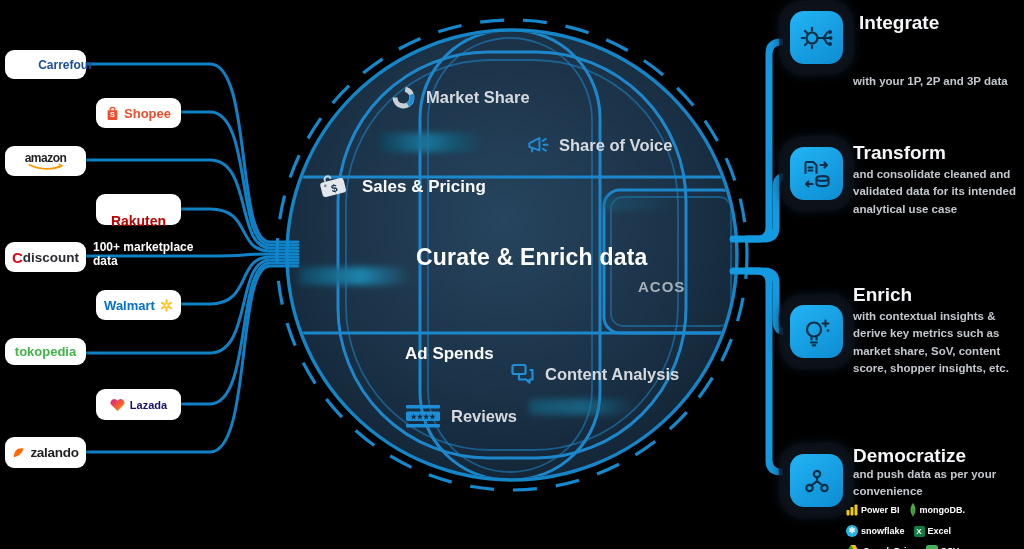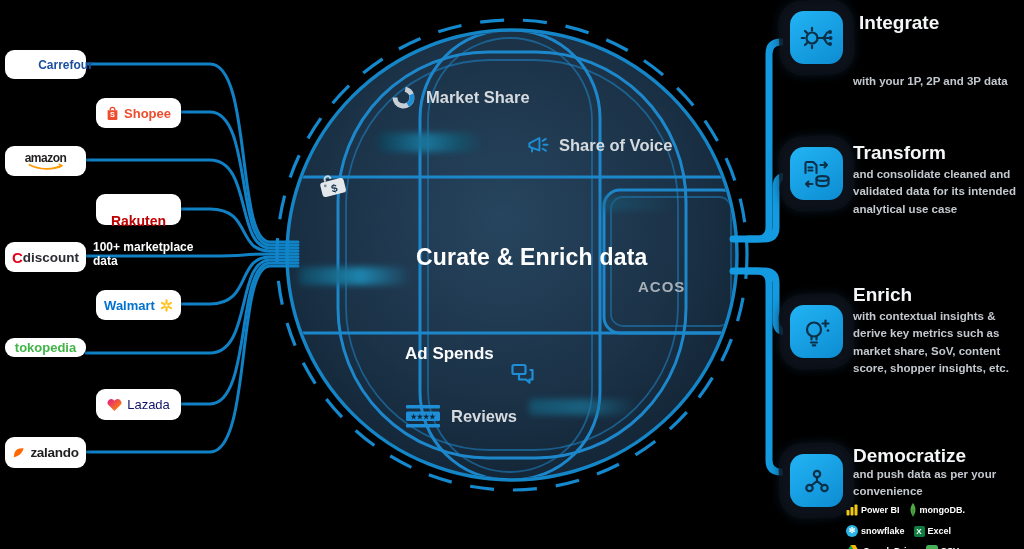--- a/index.html
+++ b/index.html
@@ -139,36 +139,36 @@
 
 <div class="pill" style="left:96px;top:290px;width:85px;height:30px;">
   <span style="font-size:13px;font-weight:800;color:#0071ce;">Walmart</span>
   <svg width="13" height="13" viewBox="0 0 14 14">
     <g stroke="#ffc220" stroke-width="2.4" stroke-linecap="round">
       <path d="M7 1.5v3.2 M7 9.3v3.2 M2.2 4.2l2.8 1.6 M9 8.2l2.8 1.6 M2.2 9.8l2.8-1.6 M9 5.8l2.8-1.6"></path>
     </g>
   </svg>
 </div>
 
-<div class="pill" style="left:5px;top:338px;width:81px;height:19px;">
+<div class="pill" style="left:5px;top:338px;width:81px;height:27px;">
   <span style="font-size:13px;font-weight:800;color:#42b549;">tokopedia</span>
 </div>
 
 <div class="pill" style="left:96px;top:389px;width:85px;height:31px;">
   <svg width="15" height="14" viewBox="0 0 16 15">
     <defs>
         <linearGradient id="lazGrad" x1="0" y1="0" x2="1" y2="1">
       <stop offset="0%" stop-color="#e5158c"></stop>
           <stop offset="60%" stop-color="#f3652c"></stop>
           <stop offset="100%" stop-color="#f9a51a"></stop>
     </linearGradient>
       </defs>
     <path d="M8 14 1.6 7.6a3.9 3.9 0 0 1 5.5-5.5L8 3l.9-.9a3.9 3.9 0 0 1 5.5 5.5Z" fill="url(#lazGrad)"></path>
   </svg>
-  <span style="font-size:13px;font-weight:400;color:#131268;">Lazada</span>
+  <span style="font-size:11px;font-weight:700;color:#131268;">Lazada</span>
 </div>
 
 <div class="pill" style="left:5px;top:437px;width:81px;height:31px;">
   <svg width="13" height="13" viewBox="0 0 14 14">
     <path d="M2 12C2 5 6 1.5 12.5 2.5 11 8 7.5 11 2 12Z" fill="#ff6900"></path>
   </svg>
   <span style="font-size:13.5px;font-weight:700;color:#1f1f1f;letter-spacing:-.3px;">zalando</span>
 </div>
 
 <div class="note">
@@ -197,37 +197,39 @@
 
 <div class="glabel bold" style="left:316px;top:172px;gap:12px;">
   <svg width="34" height="30" viewBox="0 0 34 30">
     <g transform="rotate(-14 17 15)">
       <path d="M11 8c-2.5-5 6-7 5.5-1.5" fill="none" stroke="#cfd6dc" stroke-width="2"></path>
       <rect x="5" y="8" width="24" height="15" rx="3" fill="#e3e8ec"></rect>
       <circle cx="9.8" cy="12" r="1.4" fill="#7d8c98"></circle>
       <text x="18" y="20.5" text-anchor="middle" font-size="11" font-weight="bold" fill="#14344d">$</text>
     </g>
   </svg>
+  <span>Sales &amp; Pricing</span>
 </div>
 
 <div class="gtitle" style="left:416px;top:244px;">Curate &amp; Enrich data</div>
 
 <div class="acos" style="left:638px;top:278px;">ACOS</div>
 
 <div class="glabel bold" style="left:361px;top:344px;margin-left:44px;">
   <span>Ad Spends</span>
 </div>
 
 <div class="glabel" style="left:509px;top:361px;">
   <svg width="27" height="27" viewBox="0 0 27 27">
     <g stroke="#1e8ed6" stroke-width="2.2" fill="none" stroke-linejoin="round">
       <rect x="3.5" y="4" width="13" height="9" rx="1.5"></rect>
       <path d="M20.5 9h3v9.5h-3v3.2L17 18.5h-7V13"></path>
     </g>
   </svg>
+  <span>Content Analysis</span>
 </div>
 
 <div class="glabel" style="left:404px;top:403px;">
   <svg width="38" height="27" viewBox="0 0 38 27">
     <rect x="2" y="2" width="34" height="3.4" rx="1" fill="#1e8ed6"></rect>
     <rect x="2" y="8.4" width="34" height="9.6" rx="1.5" fill="#1e8ed6"></rect>
     <rect x="2" y="21" width="34" height="3.4" rx="1" fill="#1e8ed6"></rect>
     <text x="19" y="16.3" text-anchor="middle" font-size="7" fill="#0b2a3f">★★★★</text>
   </svg>
   <span>Reviews</span>

